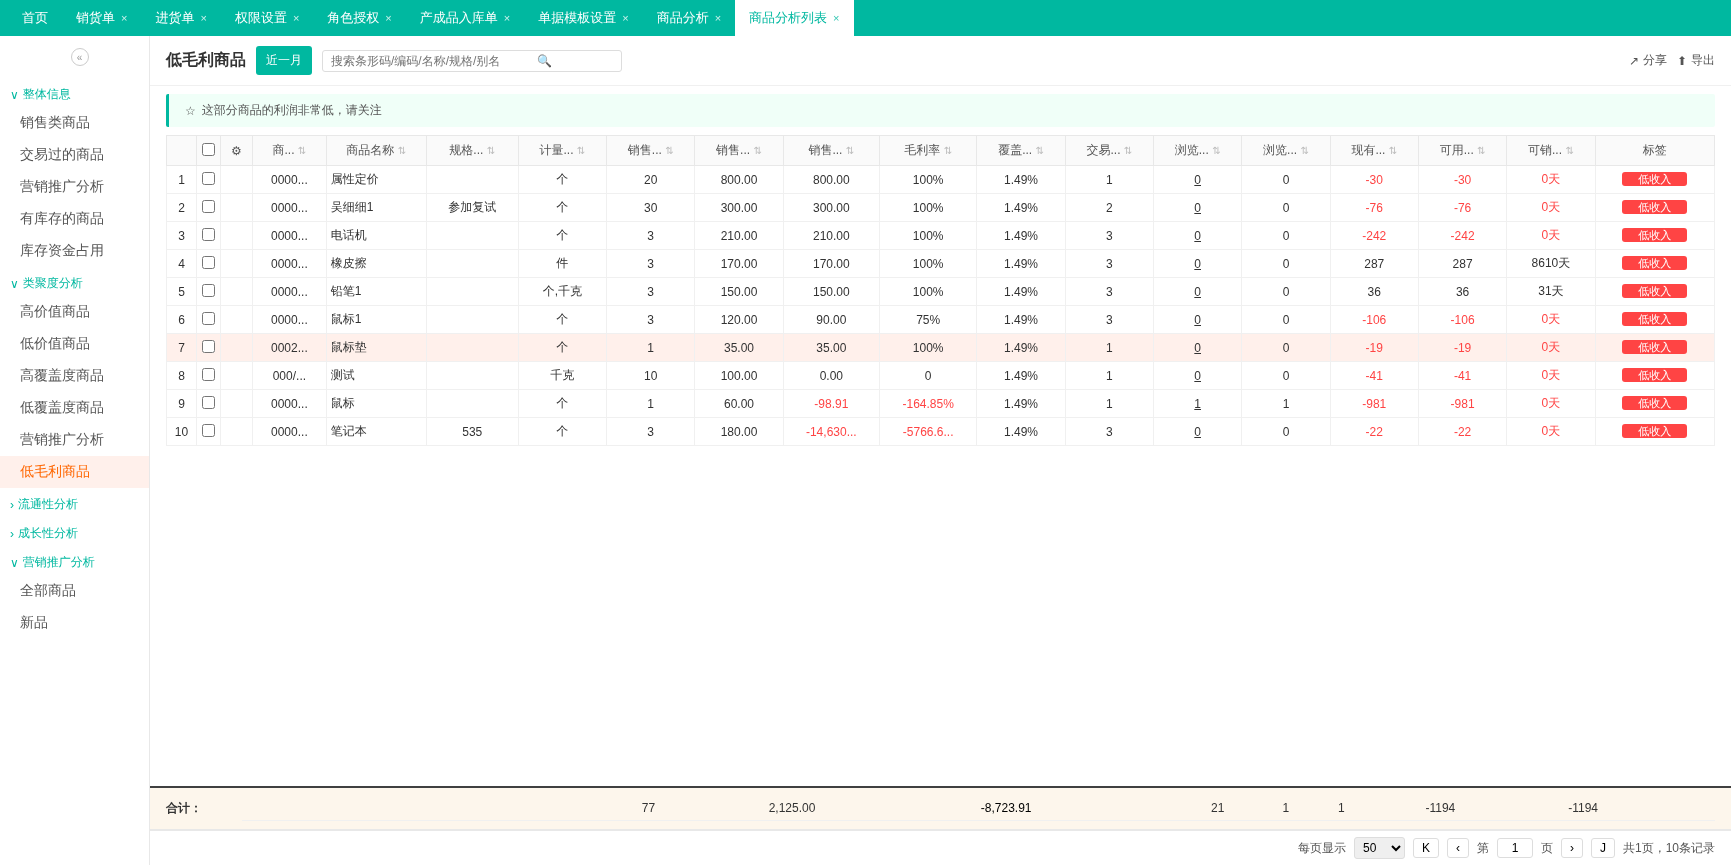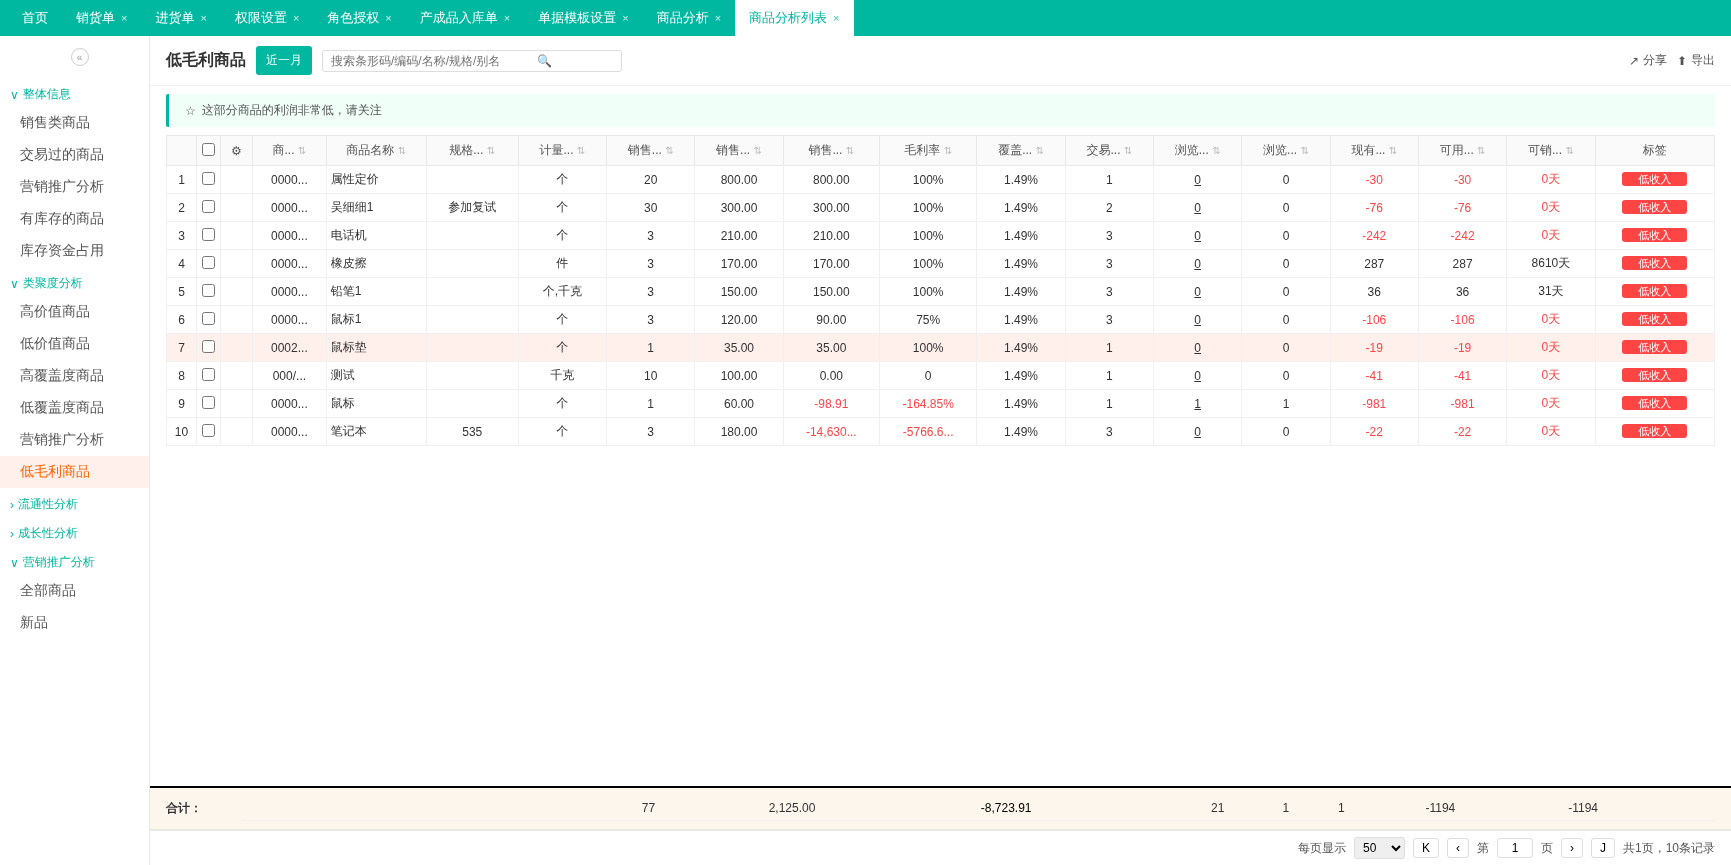--- a/index.html
+++ b/index.html
@@ -43,21 +43,21 @@
     thead th .sort-arrows { color: #bbb; font-size: 10px; }
     tbody tr { border-bottom: 1px solid #f0f0f0; }
     tbody tr.selected-row { background: #fff0eb; }
     tbody td { border: 1px solid #f0f0f0; padding: 5px 4px; text-align: center; color: #333; white-space: nowrap; }
     tbody td.name-cell { text-align: left; }
     .tag-badge { background: #ff4444; color: #fff; border-radius: 3px; padding: 1px 16px; font-size: 11px; }
     .underline-link { text-decoration: underline; color: #333; cursor: pointer; }
     .checkbox-cell { width: 24px; }
 
     
-    .total-bar { background: #fdf6ec; border-top: 2px solid #000000; padding: 8px 16px; display: flex; align-items: center; font-size: 12px; color: #333; border-bottom: 1px solid #e8e8e8; }
+    .total-bar { background: #fdf6ec; border-top: 2px solid #404040; padding: 8px 16px; display: flex; align-items: center; font-size: 12px; color: #333; border-bottom: 1px solid #e8e8e8; }
     .total-bar .total-label { font-weight: bold; width: 80px; }
 
     
     .footer { background: #fff; border-top: 1px solid #e8e8e8; padding: 6px 16px; display: flex; align-items: center; justify-content: flex-end; gap: 8px; font-size: 12px; color: #555; }
     .footer select { border: 1px solid #ddd; border-radius: 3px; padding: 2px 4px; font-size: 12px; }
     .footer .page-btn { border: 1px solid #ddd; border-radius: 3px; padding: 2px 8px; cursor: pointer; background: #fff; font-size: 12px; }
     .footer input.page-input { border: 1px solid #ddd; border-radius: 3px; width: 36px; text-align: center; padding: 2px; font-size: 12px; }
 
     
     ::-webkit-scrollbar { width: 6px; height: 6px; }

